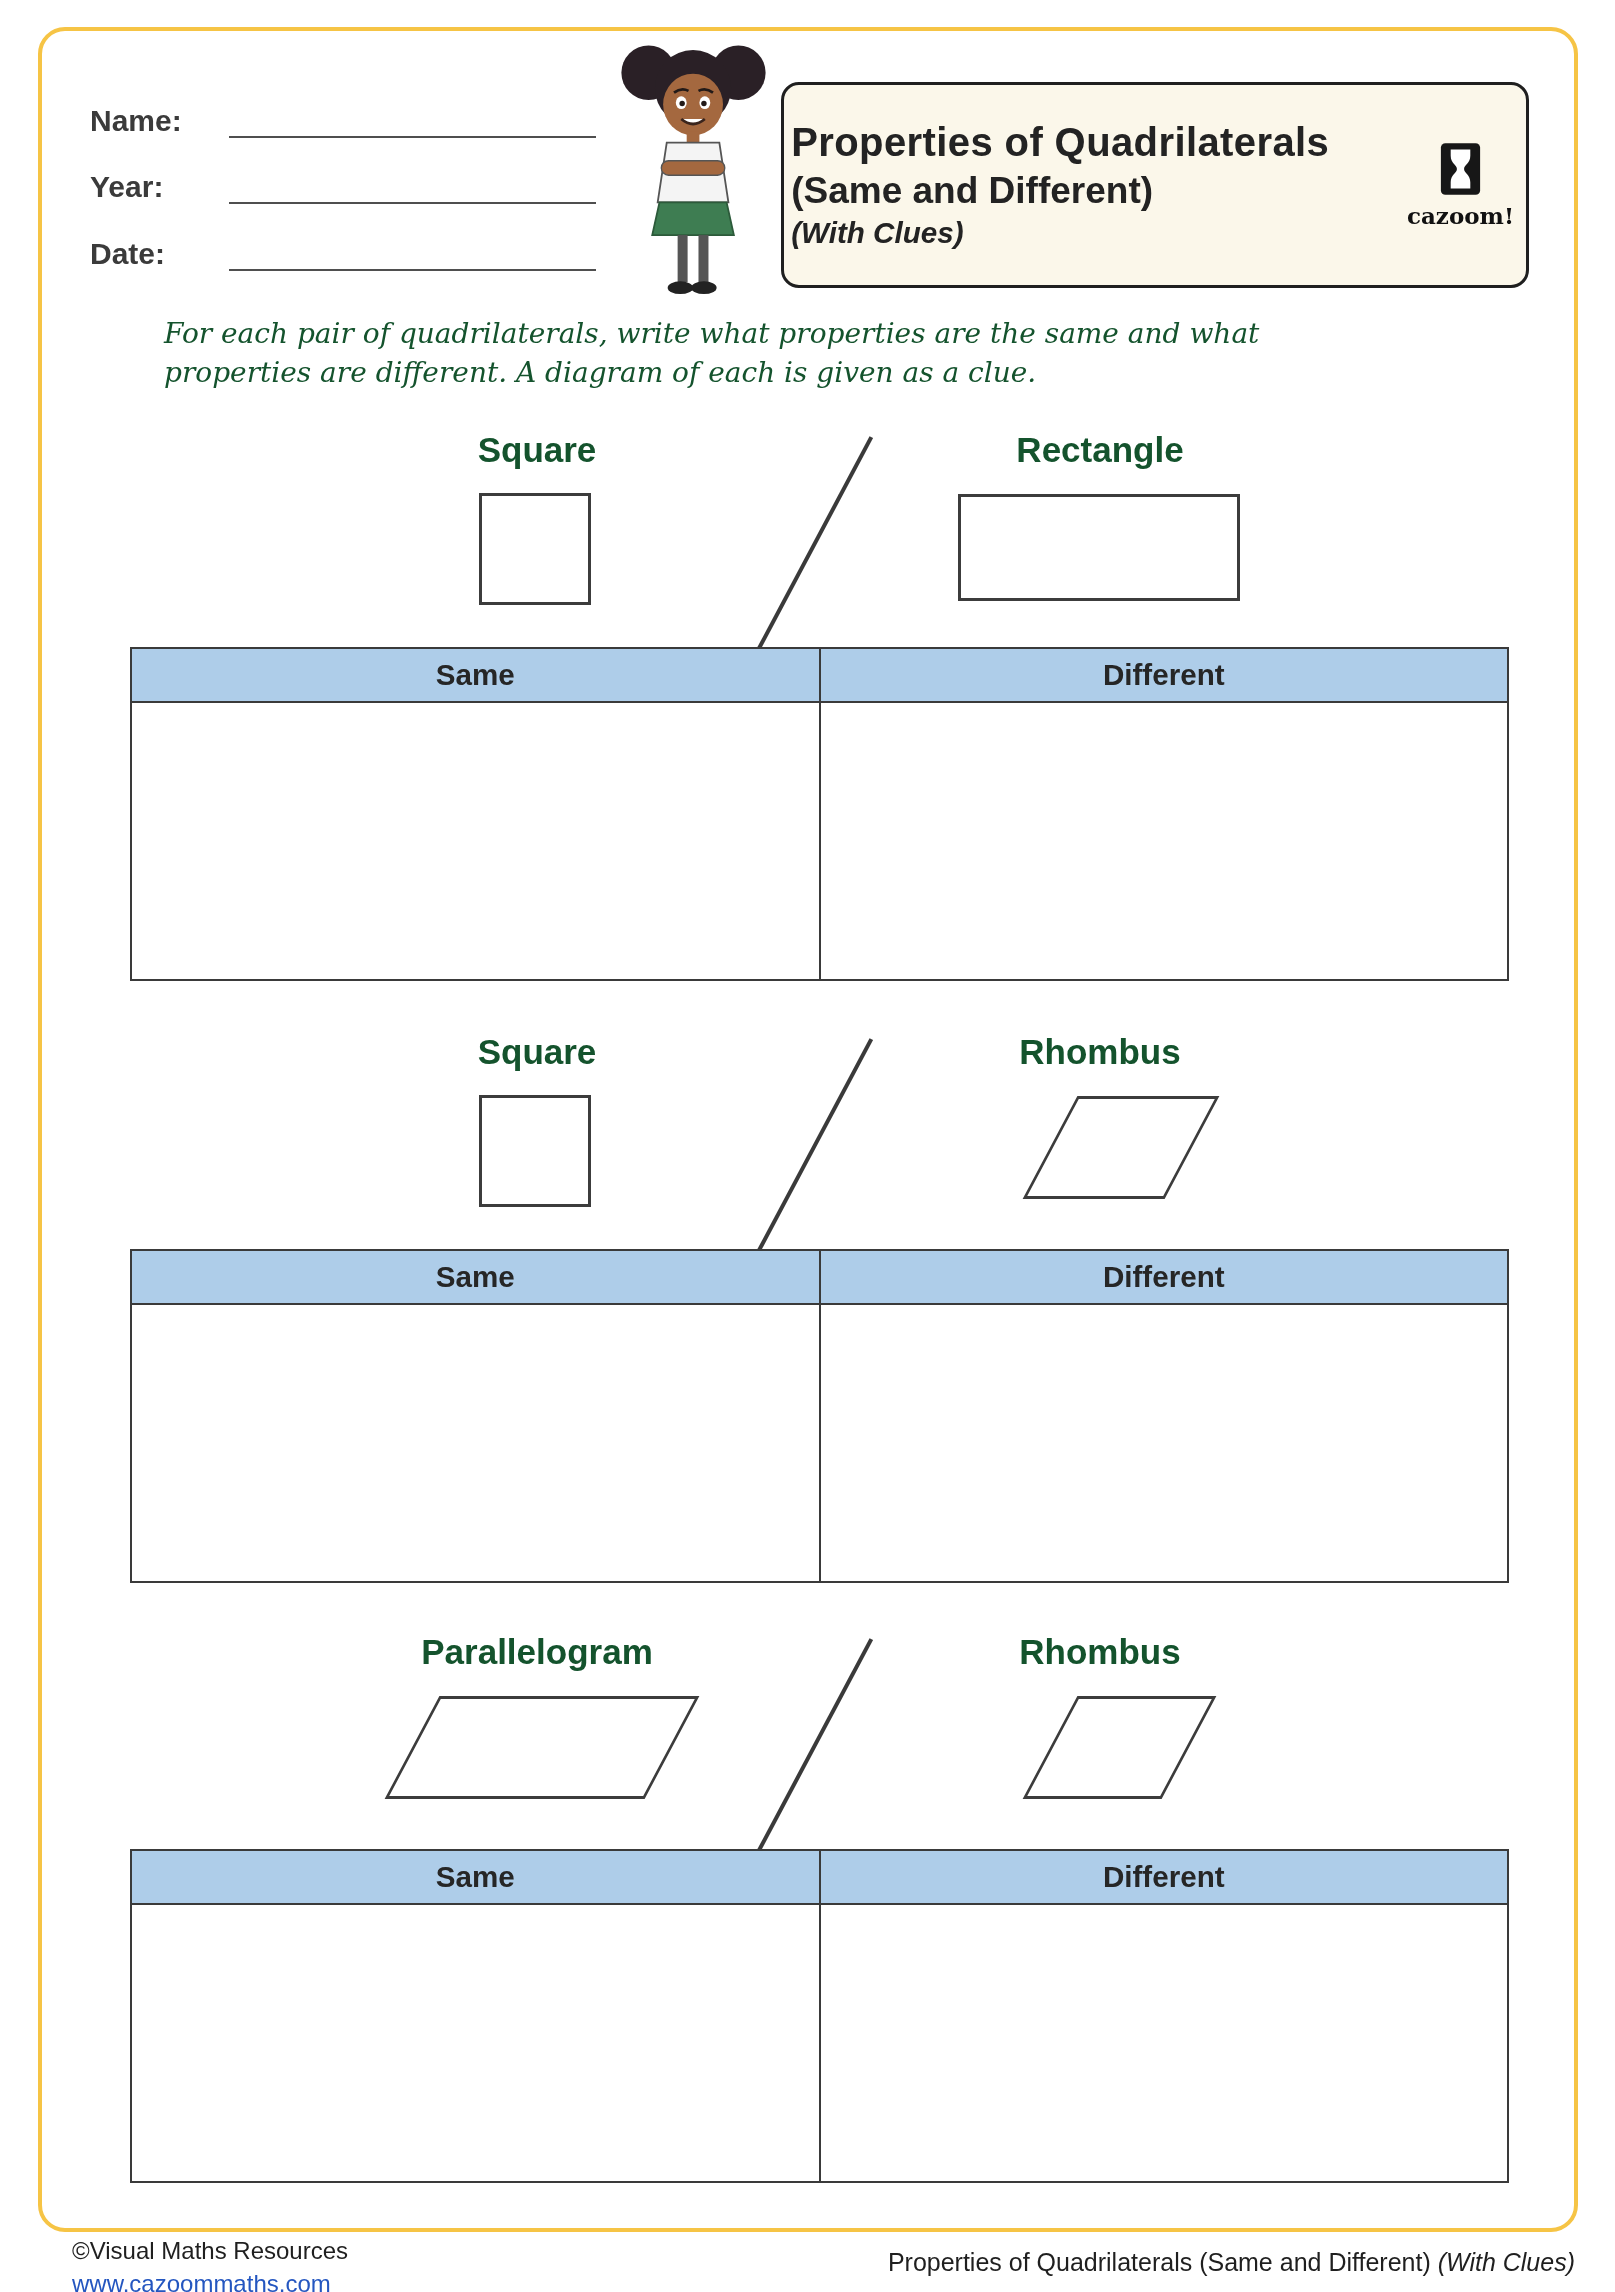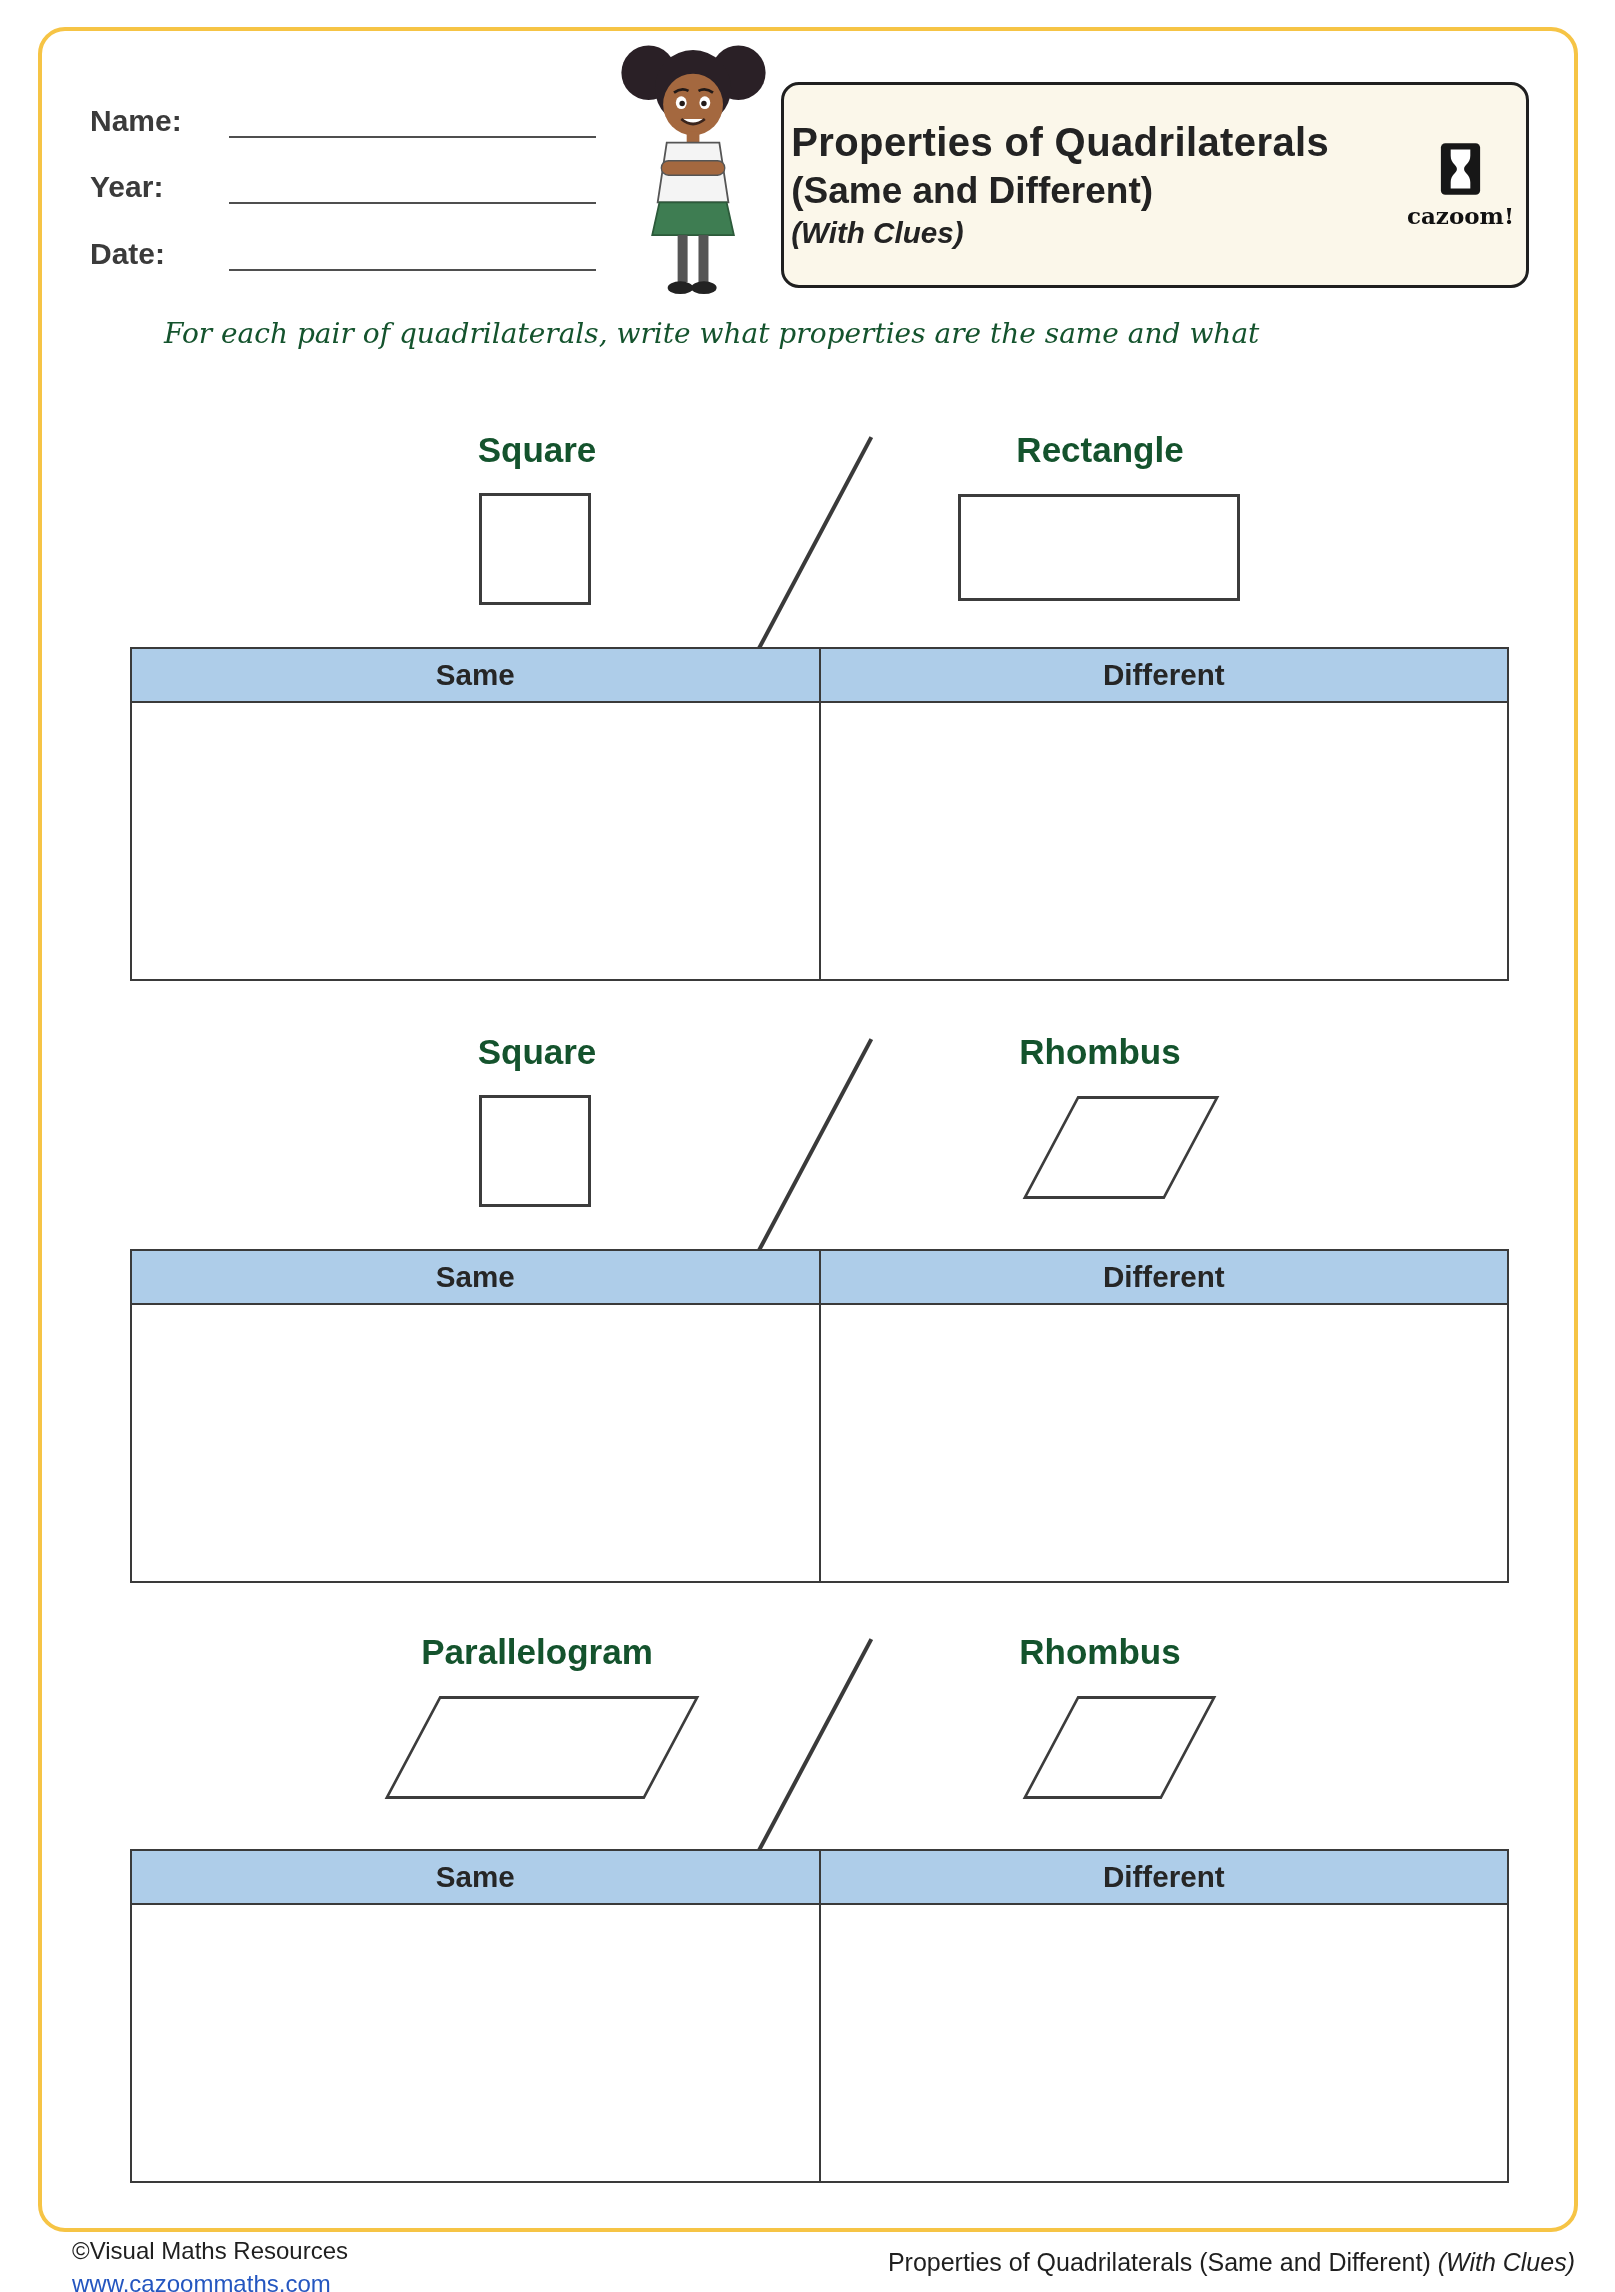--- a/index.html
+++ b/index.html
@@ -118,20 +118,21 @@
     <svg viewBox="0 0 46 60" width="41" height="54">
       <rect x="1" y="1" width="44" height="58" rx="5" fill="#171717"></rect>
       <path d="M12 8 h22 v7 c0 9 -7 10 -7 15 s7 6 7 15 v7 h-22 v-7 c0 -9 7 -10 7 -15 s-7 -6 -7 -15 z" fill="#ffffff"></path>
     </svg>
     <div class="logo-text">cazoom!</div>
   </div>
 </div>
 
 <div class="instructions abs">
   <div>For each pair of quadrilaterals, write what properties are the same and what</div>
+  <div>properties are different. A diagram of each is given as a clue.</div>
 </div>
 
 <div class="pair-section abs" style="top:430px">
   <div class="shape-label abs" style="left:376px; top:0">Square</div>
   <div class="shape-label abs" style="left:939px; top:0">Rectangle</div>
   <div class="shape abs" style="left:479px; top:63px; width:112px; height:112px;"></div>
   <div class="slash abs" style="left:813px; top:-7.2px;"></div>
   <div class="shape abs" style="left:958px; top:64px; width:282px; height:107px;"></div>
   <div class="clue-table abs" style="top:217px;">
     <div class="tbl-hdr">

